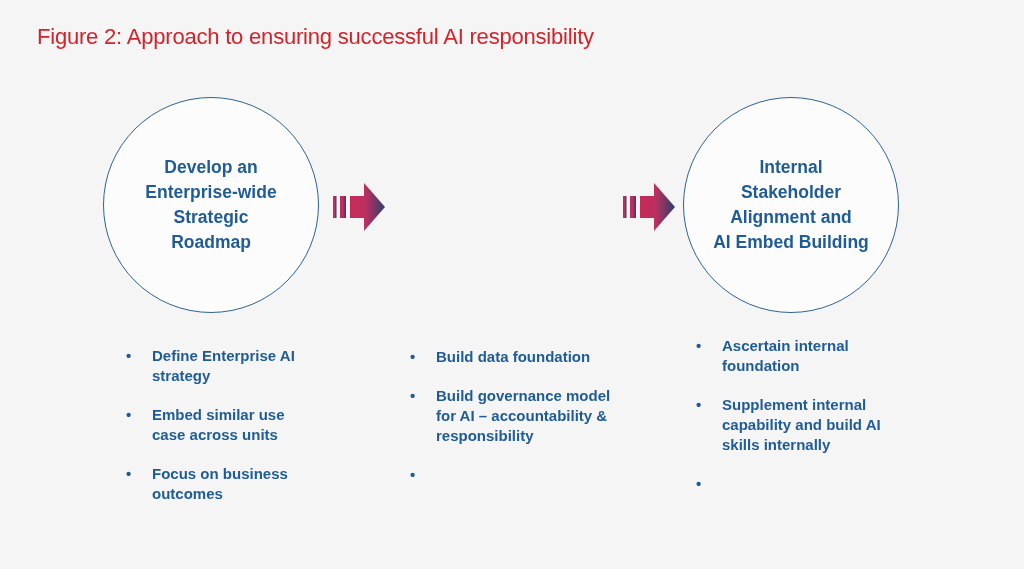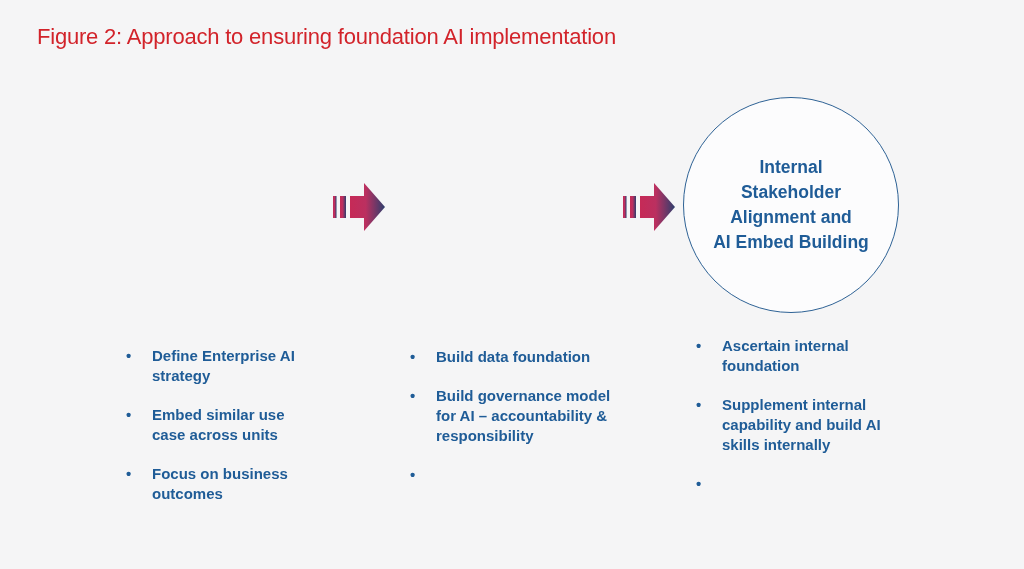--- a/index.html
+++ b/index.html
@@ -83,22 +83,28 @@
     font-weight: 700;
     line-height: 20px;
     white-space: pre-line;
   }
 </style>
 </head>
 <body>
 
 <div class="canvas">
 
-  <div class="figure-title">Figure 2: Approach to ensuring foundation AI implementation</div>
+  <div class="figure-title">Figure 2: Approach to ensuring successful AI responsibility</div>
 
+  <div class="circle circle-1">
+    <div class="circle-text">Develop an
+Enterprise-wide
+Strategic
+Roadmap</div>
+  </div>
 
 
   <div class="circle circle-3">
     <div class="circle-text">Internal
 Stakeholder
 Alignment and
 AI Embed Building</div>
   </div>
 
   <svg class="arrow arrow-1" viewBox="0 0 52 48" aria-hidden="true">

